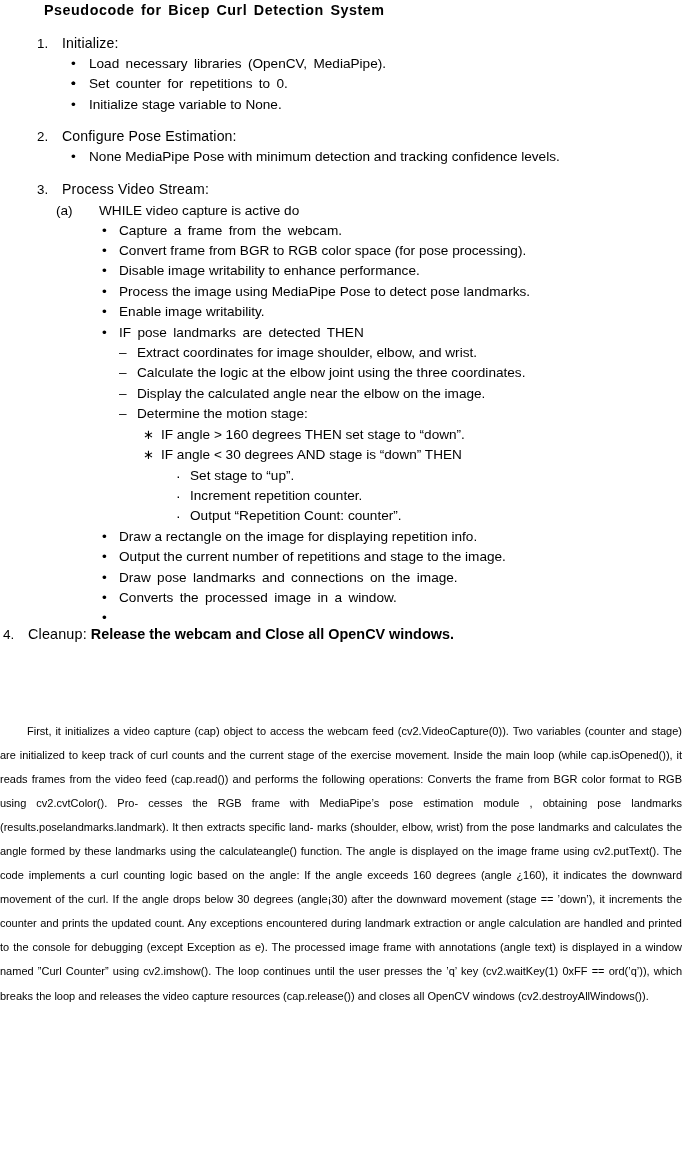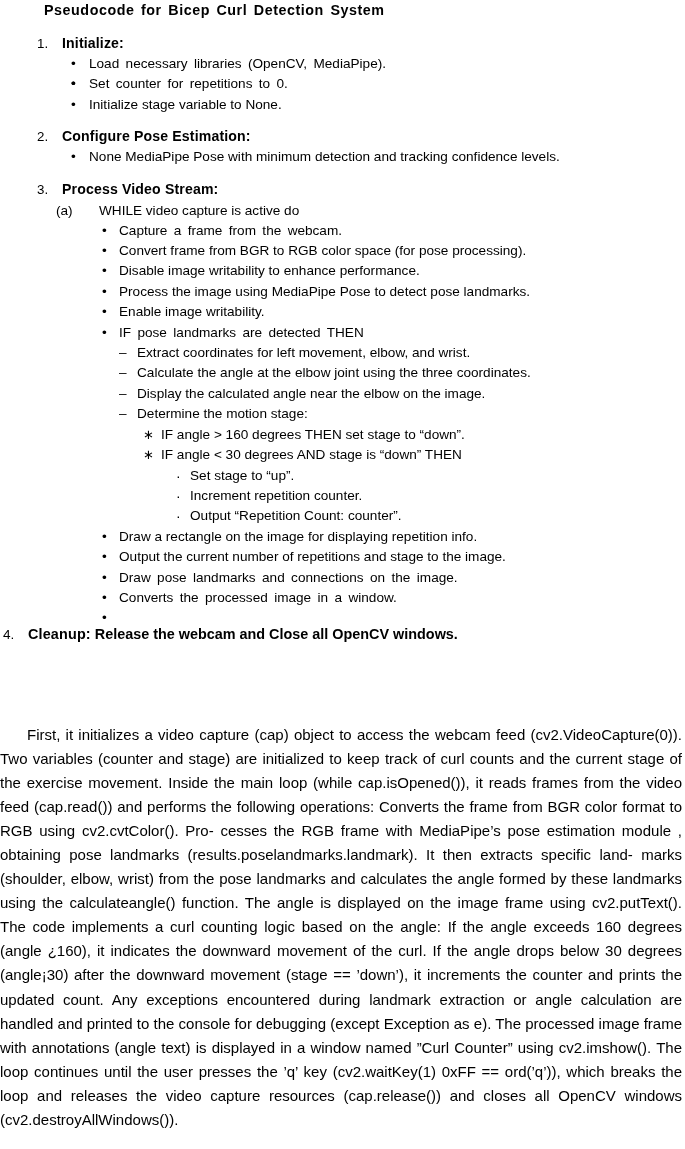--- a/index.html
+++ b/index.html
@@ -52,21 +52,21 @@
     margin-top: 7px;
   }
   .lvl1 .num {
     position: absolute;
     left: 37px;
     top: 0;
     font-size: 13.3px;
     font-weight: normal;
   }
   .lvl1 .head {
-    font-weight: bold;
+    font-weight: normal;
     letter-spacing: 0.15px;
   }
   .lvl1 .tail {
     font-weight: bold;
   }
 
   
   .lvl1.item-cleanup {
     padding-left: 28px;
     margin-top: 16px;
@@ -131,21 +131,21 @@
   .depth-e > li > .mk { left: 176px; font-size: 14px; }
 
   .sp-word { word-spacing: 2.6px; }
 
   
   .body-par {
     position: absolute;
     left: 0px;
     top: 708px;
     width: 682px;
-    font-size: 15px;
+    font-size: 11px;
     line-height: 24.05px;
     text-align: justify;
     text-align-last: left;
     text-indent: 27px;
     hyphens: none;
   }
 </style>
 </head>
 <body>
 
@@ -187,22 +187,22 @@
     <ul class="b depth-b">
       <li><span class="mk">•</span><span class="sp-word">Capture a frame from the webcam.</span></li>
       <li><span class="mk">•</span><span>Convert frame from BGR to RGB color space (for pose processing).</span></li>
       <li><span class="mk">•</span><span>Disable image writability to enhance performance.</span></li>
       <li><span class="mk">•</span><span>Process the image using MediaPipe Pose to detect pose landmarks.</span></li>
       <li><span class="mk">•</span><span>Enable image writability.</span></li>
       <li><span class="mk">•</span><span class="sp-word">IF pose landmarks are detected THEN</span></li>
     </ul>
 
     <ul class="b depth-c">
-      <li><span class="mk">–</span><span>Extract coordinates for left movement, elbow, and wrist.</span></li>
-      <li><span class="mk">–</span><span>Calculate the angle at the elbow joint using the three coordinates.</span></li>
+      <li><span class="mk">–</span><span>Extract coordinates for image shoulder, elbow, and wrist.</span></li>
+      <li><span class="mk">–</span><span>Calculate the logic at the elbow joint using the three coordinates.</span></li>
       <li><span class="mk">–</span><span>Display the calculated angle near the elbow on the image.</span></li>
       <li><span class="mk">–</span><span>Determine the motion stage:</span></li>
     </ul>
 
     <ul class="b depth-d">
       <li><span class="mk">∗</span><span>IF angle &gt; 160 degrees THEN set stage to “down”.</span></li>
       <li><span class="mk">∗</span><span>IF angle &lt; 30 degrees AND stage is “down” THEN</span></li>
     </ul>
 
     <ul class="b depth-e">

